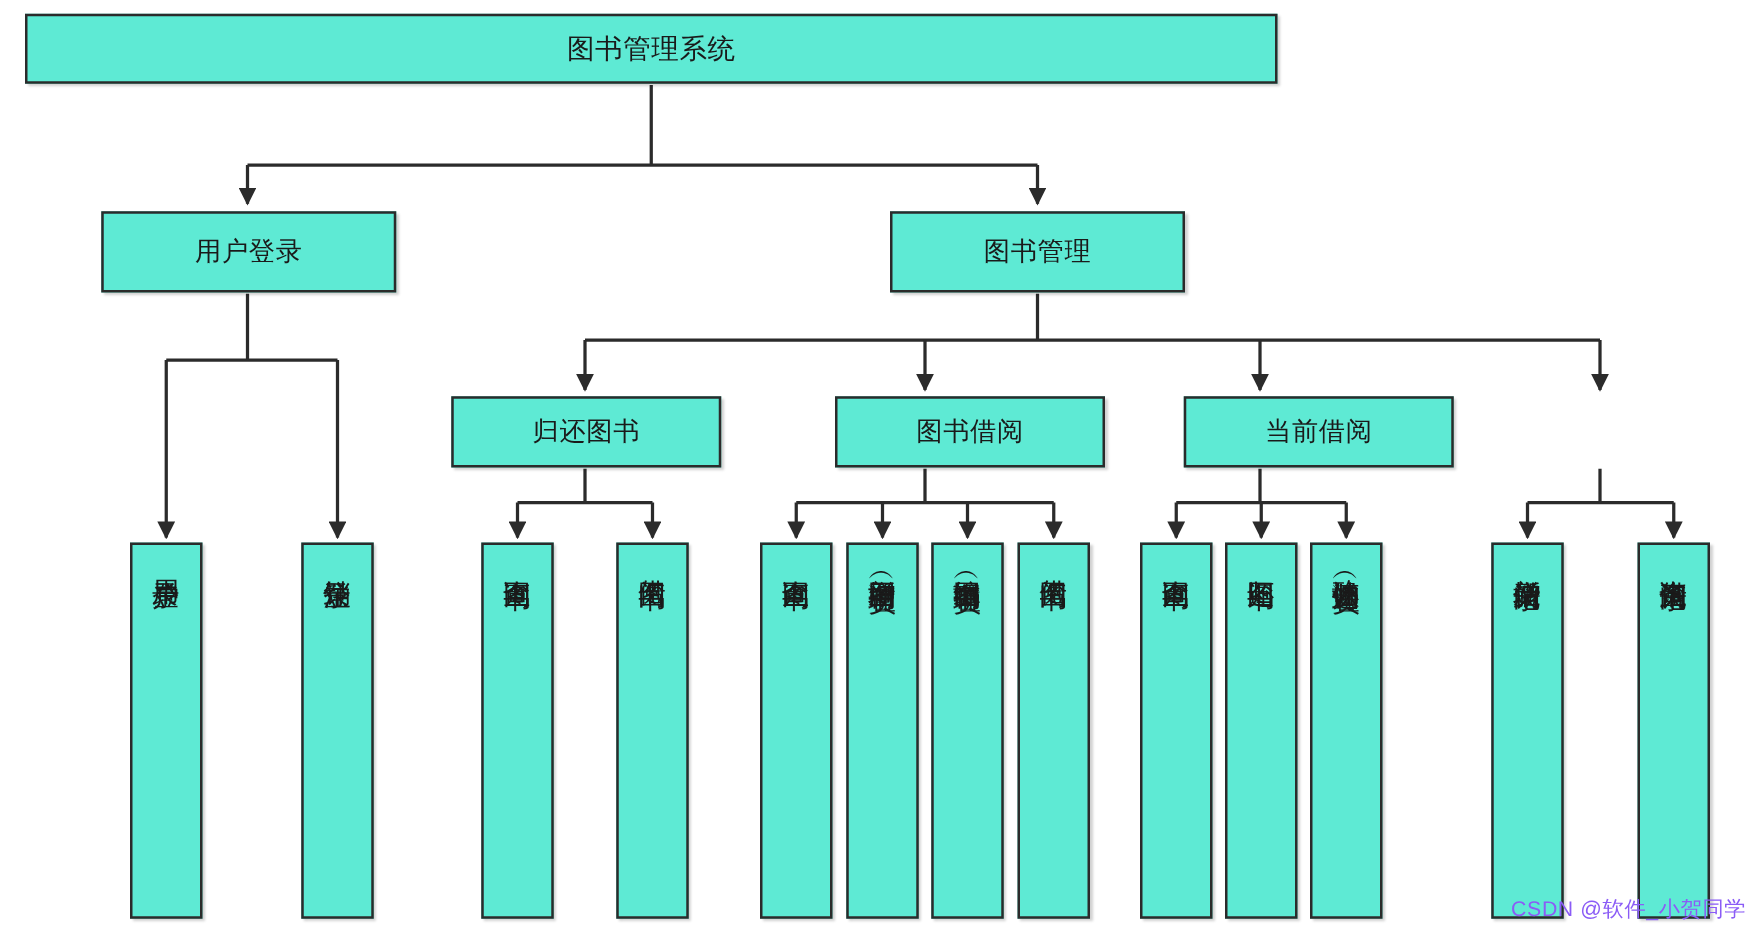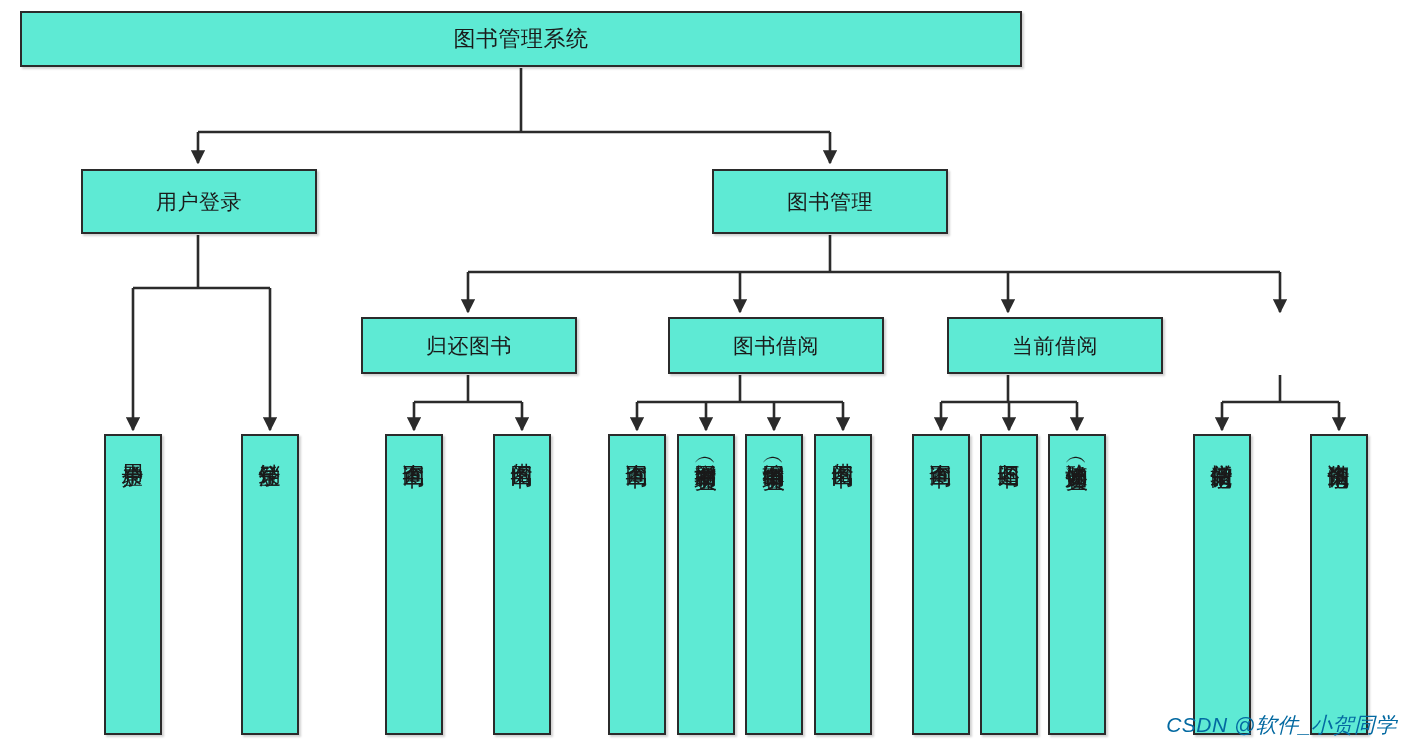--- a/index.html
+++ b/index.html
@@ -57,26 +57,25 @@
     writing-mode: vertical-rl;
     text-orientation: upright;
     font-size: 22px;
     line-height: 1.05;
     letter-spacing: 1px;
   }
   .watermark {
     position: absolute;
     right: 8px;
     bottom: 8px;
-    font-size: 21px;
-    color: #0369a1;
+    font-size: 17px;
+    color: #8b5cf6;
     letter-spacing: 0.5px;
     white-space: pre;
     user-select: none;
-    font-style: italic;
   }
 </style>
 </head>
 <body>
 
 <div id="canvas">
 
   <svg class="edges" viewBox="0 0 1405 747" xmlns="http://www.w3.org/2000/svg">
     <defs>
       <marker id="arrow" viewBox="0 0 10 10" refX="9" refY="5" markerWidth="5.5" markerHeight="5.5" orient="auto-start-reverse">

